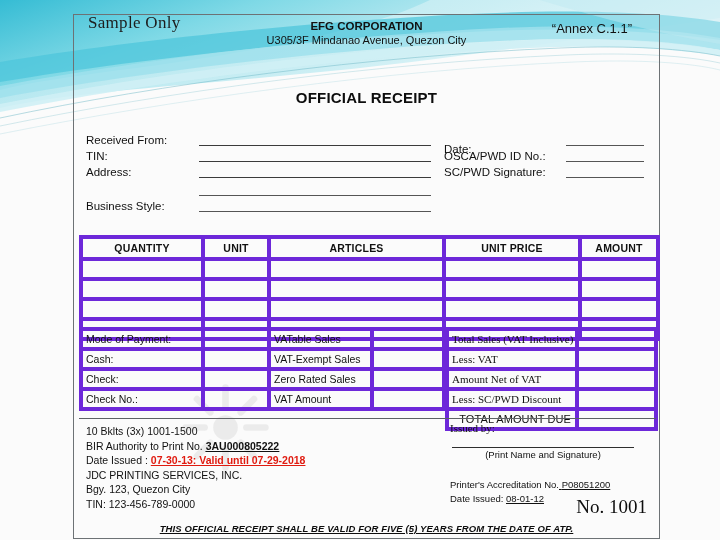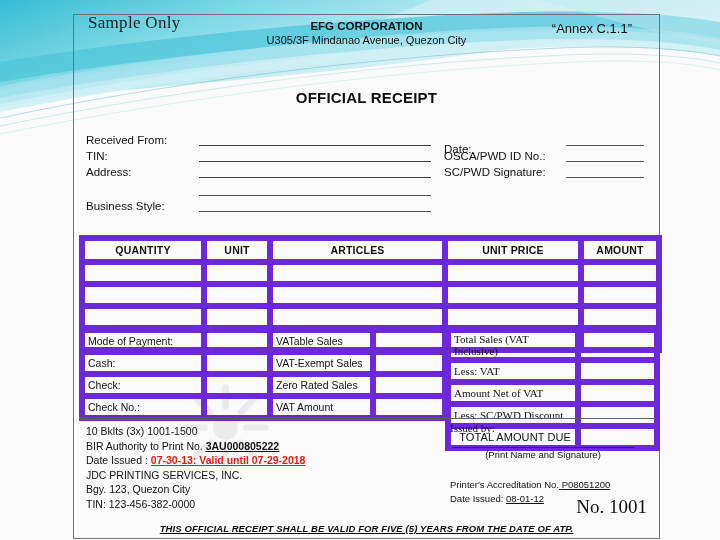--- a/index.html
+++ b/index.html
@@ -47,21 +47,21 @@
   
   .fields{position:absolute;left:0;top:118px;width:587px;height:92px;}
   .flabel{position:absolute;font-size:11.5px;color:#111;}
   .fline{position:absolute;border-bottom:1.4px solid #3b3b3b;}
   .fline.thin{border-bottom-width:1px;border-bottom-color:#555;}
 
   
   table{border-collapse:collapse;}
   .gtbl{position:absolute;border-collapse:collapse;table-layout:fixed;}
   .gtbl td,.gtbl th{
-    border:6px solid #6d28d9;padding:0;margin:0;
+    border:4px solid #6d28d9;padding:0;margin:0;
     font-size:10.5px;color:#111;background:transparent;
   }
   .gtbl th{font-weight:bold;text-align:center;height:18px;letter-spacing:.2px;}
   .gtbl td{height:15px;}
 
   .itemtbl{left:5px;top:220px;width:577px;}
   .itemtbl td{height:16px;}
 
   .paytbl{left:5px;top:312px;width:366px;}
   .paytbl td{height:16px;padding-left:3px;}
@@ -297,21 +297,21 @@
     <div>
       <span>BIR Authority to Print No.</span>
       <span class="bold"><u>3AU000805222</u></span>
     </div>
     <div>
       <span>Date Issued :</span>
       <span class="red">07-30-13: Valid until 07-29-2018</span>
     </div>
     <div>JDC PRINTING SERVICES, INC.</div>
     <div>Bgy. 123, Quezon City</div>
-    <div>TIN: 123-456-382-0000</div>
+    <div>TIN: 123-456-789-0000</div>
   </div>
 
   <div class="issued">Issued by:</div>
   <div class="signline"></div>
   <div class="signcap">(Print Name and Signature)</div>
   <div class="accred">
     <div>
       <span>Printer's Accreditation No.</span><u>&nbsp;<span>P08051200</span></u>
     </div>
     <div>

